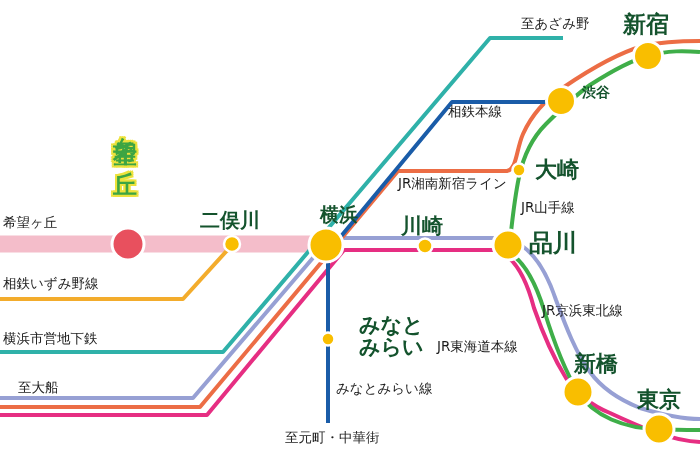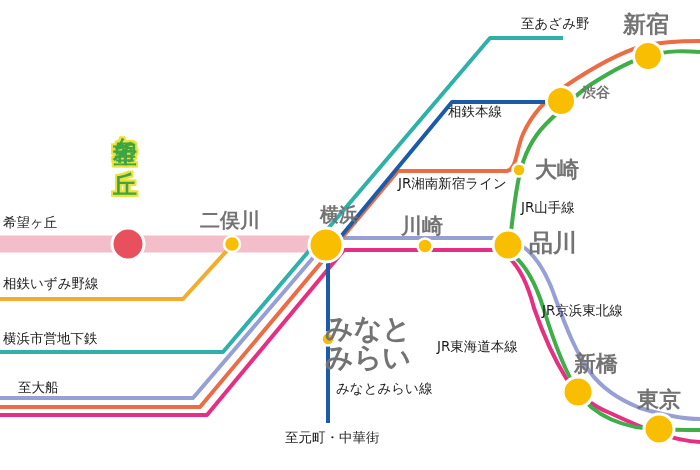--- a/index.html
+++ b/index.html
@@ -6,21 +6,21 @@
   .stage{
     position:relative;width:700px;height:470px;background:#ffffff;
     font-family:"DejaVu Sans","Liberation Sans",sans-serif;overflow:hidden;
   }
   .stage svg{position:absolute;left:0;top:0;}
   .line-label{
     position:absolute;font-size:13.5px;font-weight:400;color:#1c1c1c;
     white-space:nowrap;line-height:1;
   }
   .station-label{
-    position:absolute;font-weight:bold;color:#737373;white-space:nowrap;line-height:1.05;
+    position:absolute;font-weight:bold;color:#14532d;white-space:nowrap;line-height:1.05;
   }
   .station-label.two-line{white-space:pre-line;}
   .vertical-label{
     position:absolute;writing-mode:vertical-rl;text-orientation:upright;
     font-weight:bold;font-size:24px;line-height:1;letter-spacing:1px;
     color:#3DA543;
     text-shadow:-2px -2px 0 #EDE23C, 2px -2px 0 #EDE23C, -2px 2px 0 #EDE23C,
                  2px 2px 0 #EDE23C, 0 -2px 0 #EDE23C, 0 2px 0 #EDE23C,
                 -2px 0 0 #EDE23C, 2px 0 0 #EDE23C;
   }
@@ -100,16 +100,16 @@
   <div class="vertical-label" style="left:113px;top:121px">希望ヶ丘</div>
   <div class="station-label" style="left:200px;top:210px;font-size:20px">二俣川</div>
   <div class="station-label" style="left:320px;top:205px;font-size:19px">横浜</div>
   <div class="station-label" style="left:401px;top:215px;font-size:21px">川崎</div>
   <div class="station-label" style="left:529px;top:231px;font-size:24px">品川</div>
   <div class="station-label" style="left:535px;top:158px;font-size:22px">大崎</div>
   <div class="station-label" style="left:582px;top:85px;font-size:14px">渋谷</div>
   <div class="station-label" style="left:623px;top:12px;font-size:23px">新宿</div>
   <div class="station-label" style="left:574px;top:352px;font-size:22px">新橋</div>
   <div class="station-label" style="left:637px;top:388px;font-size:22px">東京</div>
-  <div class="station-label two-line" style="left:325px;top:314px;font-size:28px">みなと
+  <div class="station-label two-line" style="left:359px;top:314px;font-size:21px">みなと
 みらい</div>
 
 </div>
 
 </body></html>

